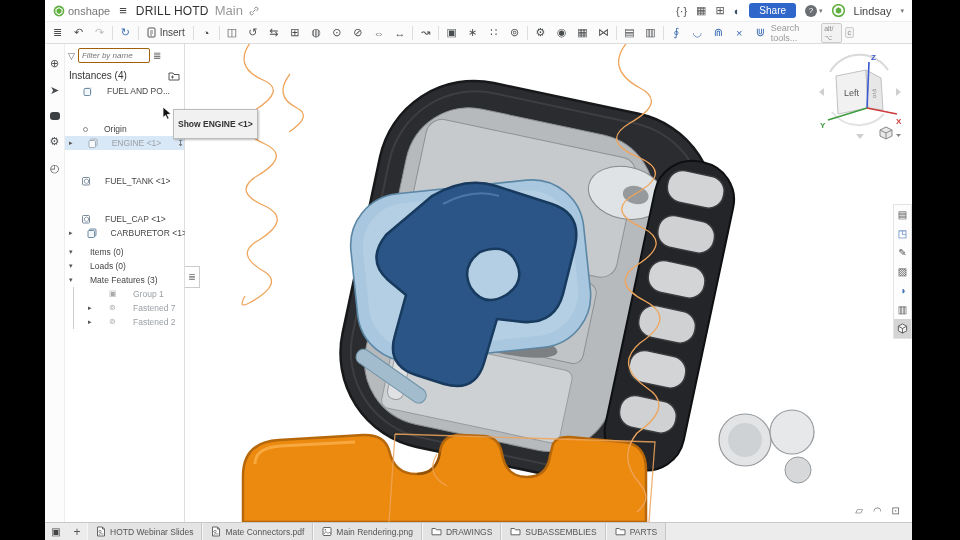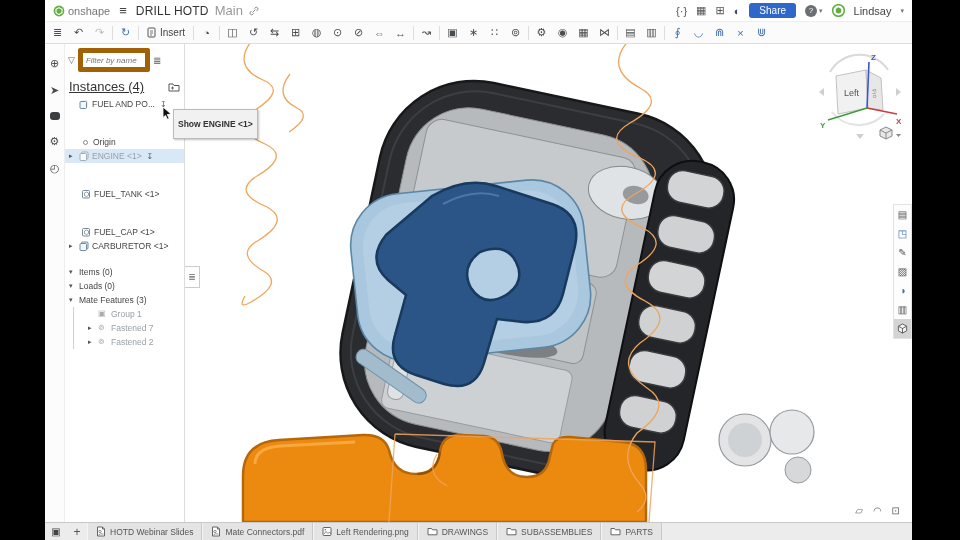--- a/index.html
+++ b/index.html
@@ -46,26 +46,26 @@
   .ls-ico { font-size:11px; color:#4a4d50; cursor:pointer; line-height:1; }
   .bubble { width:10px; height:8px; background:#3c3f42; border-radius:3px; position:relative; }
   .bubble:after { content:""; position:absolute; left:2px; bottom:-3px; border:3px solid transparent;
     border-top-color:#3c3f42; border-left-width:2px; border-right-width:2px; }
 
   
   .panel { position:absolute; left:20px; top:44px; width:120px; bottom:18px; background:#fff;
     border-right:1px solid #ddd; font-size:8.5px; color:#444; }
   .filter-row { display:flex; align-items:center; gap:3px; padding:4px 3px; }
   .funnel { font-size:9px; color:#666; }
-  .filter-input { width:72px; height:24px; border:5px solid #a16207; border-radius:2px;
+  .filter-input { width:72px; height:15px; border:1px solid #a16207; border-radius:2px;
     font-size:8px; font-style:italic; color:#999; padding:0 3px; font-family:inherit; }
   .list-ico { font-size:10px; color:#555; }
-  .tree-hdr { display:flex; align-items:center; padding:3px 4px; font-size:13px; color:#333;text-decoration:underline; }
+  .tree-hdr { display:flex; align-items:center; padding:3px 4px; font-size:10px; color:#333; }
   .hdr-new { margin-left:auto; }
-  .row { display:flex; align-items:center; height:14px; padding-left:4px; gap:3px;
+  .row { display:flex; align-items:center; height:14px; padding-left:4px; gap:14px;
     white-space:nowrap; cursor:pointer; }
   .row .chev { width:7px; font-size:7px; color:#555; }
   .row.hl { background:#d9e8f7; }
   .row.gray { color:#9aa0a6; }
   .ind1 { padding-left:16px;margin-top:24px; } .ind2 { padding-left:14px; }
   .mini-ico { width:10px; height:10px; flex:none; }
   .dl { font-size:8px; color:#555; margin-left:2px; }
   .origin-dot { width:5px; height:5px; border:1px solid #888; border-radius:50%; margin:0 2px; }
   .mf-guide { border-left:1px solid #ccc; margin-left:8px; }
 
@@ -184,20 +184,25 @@
     <span class="t-ico">⋈</span>
     <span class="t-sep"></span>
     <span class="t-ico">▤</span>
     <span class="t-ico">▥</span>
     <span class="t-sep"></span>
     <span class="t-ico blue">∮</span>
     <span class="t-ico blue">◡</span>
     <span class="t-ico blue">⋒</span>
     <span class="t-ico blue">×</span>
     <span class="t-ico blue">⋓</span>
+    <span class="search-tools">
+      <span class="search-label">Search tools...</span>
+      <span class="kbd">alt/⌥</span>
+      <span class="kbd">c</span>
+    </span>
   </div>
 
   <div class="lstrip">
     <span class="ls-ico">⊕</span>
     <span class="ls-ico">➤</span>
     <span class="bubble"></span>
     <span class="ls-ico">⚙</span>
     <span class="ls-ico">◴</span>
   </div>
 
@@ -258,21 +263,21 @@
 
     <div class="row">
       <span class="chev">▸</span>
       <svg class="mini-ico" viewBox="0 0 10 10">
         <rect x="2.5" y="1" width="6.5" height="7" rx="1" fill="#e9eef4" stroke="#5f7f9a" stroke-width=".9"></rect>
         <rect x="1" y="2.5" width="6.5" height="7" rx="1" fill="#f4f7fa" stroke="#5f7f9a" stroke-width=".9"></rect>
       </svg>
       <span>CARBURETOR &lt;1&gt;</span>
     </div>
 
-    <div class="row" style="margin-top:12px">
+    <div class="row" style="margin-top:5px">
       <span class="chev">▾</span>
       <span>Items (0)</span>
     </div>
     <div class="row">
       <span class="chev">▾</span>
       <span>Loads (0)</span>
     </div>
     <div class="row">
       <span class="chev">▾</span>
       <span>Mate Features (3)</span>
@@ -447,21 +452,21 @@
       </svg>
       <span>Mate Connectors.pdf</span>
     </div>
 
     <div class="tab">
       <svg width="10" height="11" viewBox="0 0 10 11">
         <rect x="1" y="1.5" width="8" height="8" rx="1" fill="#fff" stroke="#666" stroke-width="1"></rect>
         <path d="M2,8 l2,-2.5 2,2 1.5,-1.5 1.5,2" fill="none" stroke="#666" stroke-width=".8"></path>
         <circle cx="3.3" cy="3.8" r=".8" fill="#666"></circle>
       </svg>
-      <span>Left Rendering.png</span>
+      <span>Main Rendering.png</span>
     </div>
 
 
     <div class="tab">
       <svg width="11" height="9" viewBox="0 0 11 9">
         <path d="M1,1.5 h3.5 l1,1.3 h4.5 v5 h-9z" fill="#fff" stroke="#666" stroke-width="1"></path>
       </svg>
       <span>DRAWINGS</span>
     </div>
 

